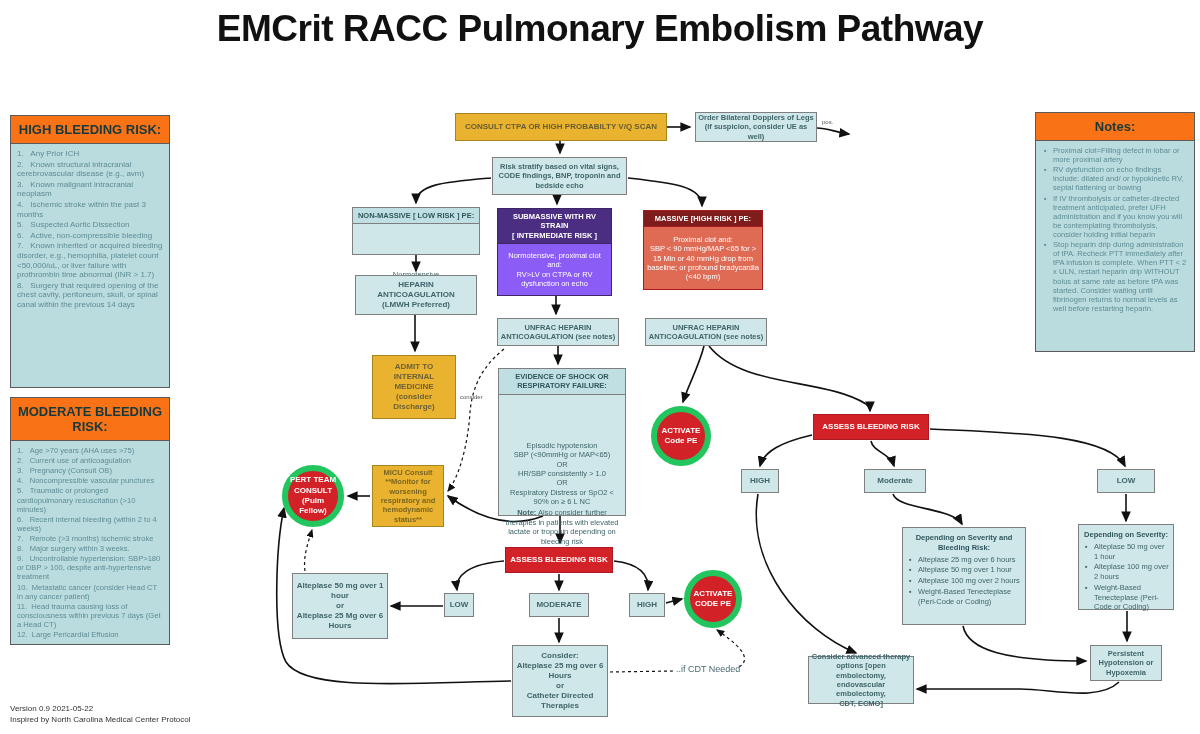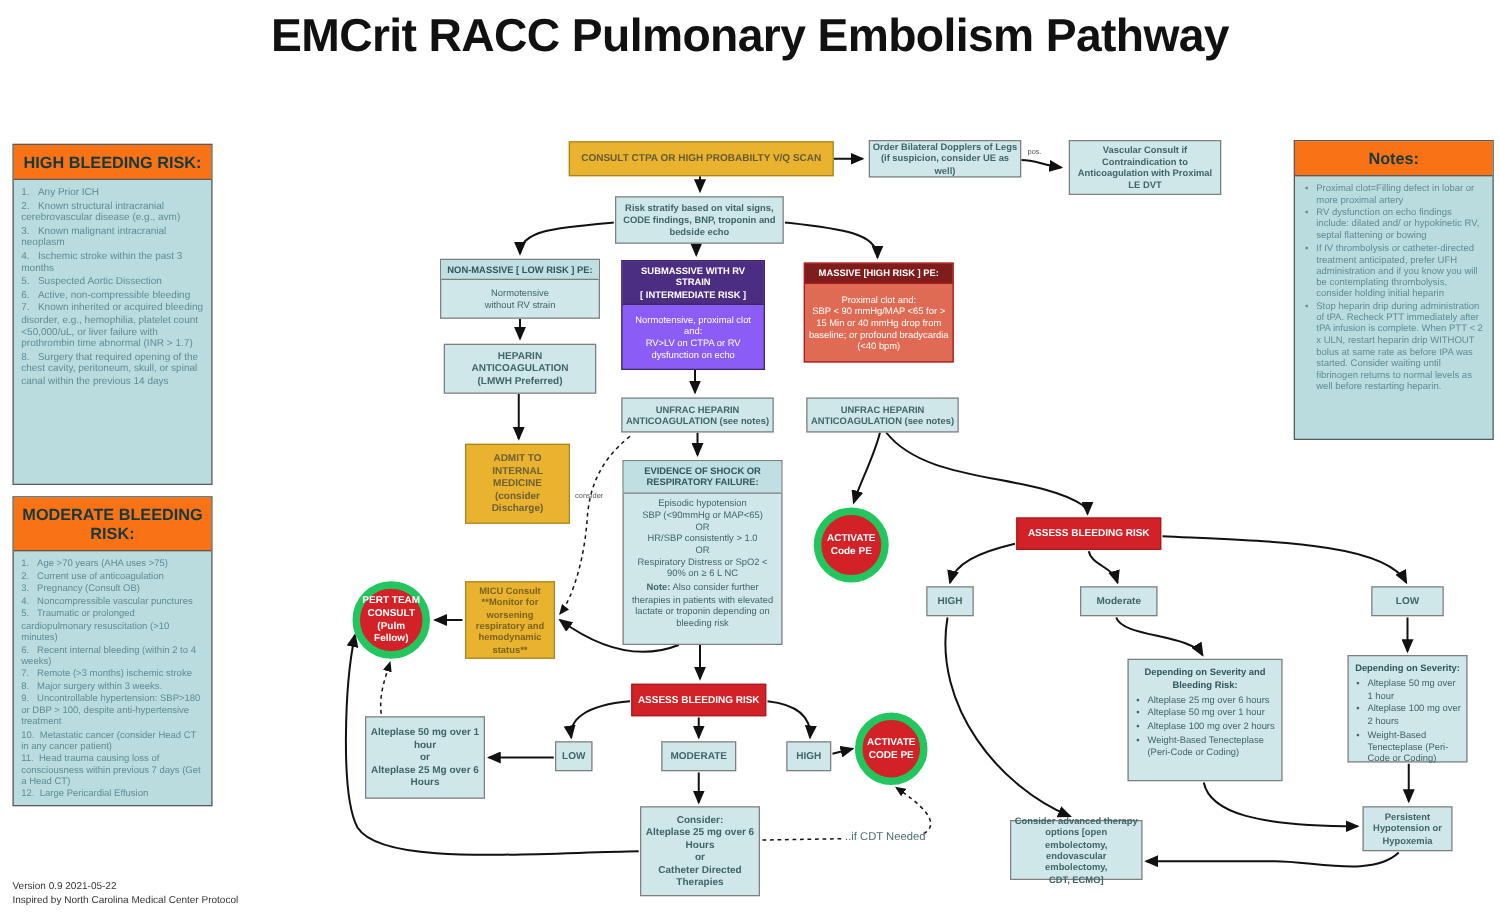--- a/index.html
+++ b/index.html
@@ -19,21 +19,21 @@
   .circle{position:absolute;box-sizing:border-box;border-radius:50%;background:#d22127;
           border:6px solid #22c55e;color:#fff;font-weight:bold;font-size:8px;line-height:1.3;
           display:flex;align-items:center;justify-content:center;text-align:center;white-space:pre-line;}
   
   .split{position:absolute;box-sizing:border-box;border:1px solid #7f7f7f;display:flex;
          flex-direction:column;font-size:7.5px;line-height:1.25;text-align:center;}
   .split .hd{border-bottom:1px solid #7f7f7f;padding:3px 2px;font-weight:bold;
              display:flex;align-items:center;justify-content:center;white-space:pre-line;}
   .split .bd{flex:1;display:flex;flex-direction:column;align-items:center;justify-content:center;
              padding:3px;white-space:pre-line;}
-  .tealsplit{background:#cfe7e9;color:#3f6569;}
+  .tealsplit{background:#cfe7e9;color:#3f6569;gap:43px;}
   .tealsplit .hd{background:#c0dfe3;color:#2f565c;}
   .purple{background:#8b5cf6;border-color:#3d2566;color:#fff;}
   .purple .hd{background:#4b2e82;border-color:#3d2566;}
   .massive{background:#e06b55;border-color:#a81a1f;color:#fff;}
   .massive .hd{background:#7f1d1d;border-color:#a81a1f;}
 
   
   .panel{position:absolute;box-sizing:border-box;border:1px solid #5a5a5a;background:#badcdf;
          display:flex;flex-direction:column;}
   .panel .ph{background:#f97316;border-bottom:1px solid #5a5a5a;text-align:center;
@@ -143,21 +143,20 @@
     <div class="pb" style="font-size:7.6px">
       <div class="b-item">Proximal clot=Filling defect in lobar or more proximal artery</div>
       <div class="b-item">RV dysfunction on echo findings include: dilated and/ or hypokinetic RV, septal flattening or bowing</div>
       <div class="b-item">If IV thrombolysis or catheter-directed treatment anticipated, prefer UFH administration and if you know you will be contemplating thrombolysis, consider holding initial heparin</div>
       <div class="b-item">Stop heparin drip during administration of tPA. Recheck PTT immediately after tPA infusion is complete. When PTT &lt; 2 x ULN, restart heparin drip WITHOUT bolus at same rate as before tPA was started. Consider waiting until fibrinogen returns to normal levels as well before restarting heparin.</div>
     </div>
   </div>
 
   <div class="box gold" style="left:455px;top:113px;width:212px;height:28px;font-weight:bold;color:#665c33">CONSULT CTPA OR HIGH PROBABILTY V/Q SCAN</div>
   <div class="box sm" style="left:695px;top:112px;width:122px;height:30px">Order Bilateral Dopplers of Legs (if suspicion, consider UE as well)</div>
-  <div class="box sm" style="left:855px;top:112px;width:122px;height:44px">Vascular Consult if Contraindication to Anticoagulation with Proximal LE DVT</div>
   <div class="box sm" style="left:492px;top:157px;width:135px;height:38px">Risk stratify based on vital signs, CODE findings, BNP, troponin and bedside echo</div>
 
   <div class="split tealsplit" style="left:352px;top:207px;width:128px;height:48px">
     <div class="hd">NON-MASSIVE [ LOW RISK ] PE:</div>
     <div class="bd">Normotensive
 without RV strain</div>
   </div>
 
   <div class="split purple" style="left:497px;top:208px;width:115px;height:88px">
     <div class="hd">SUBMASSIVE WITH RV STRAIN

